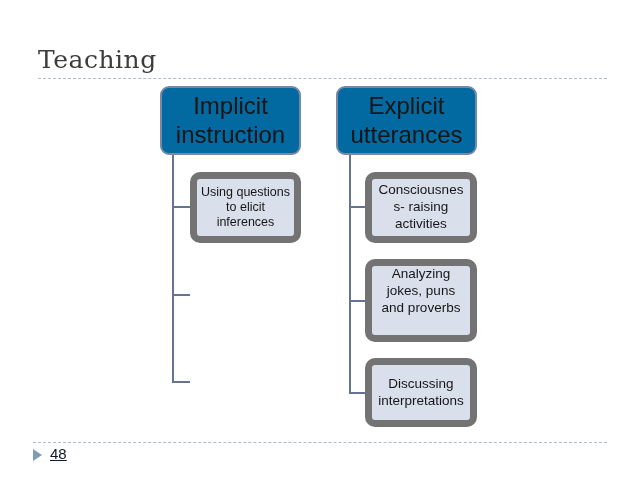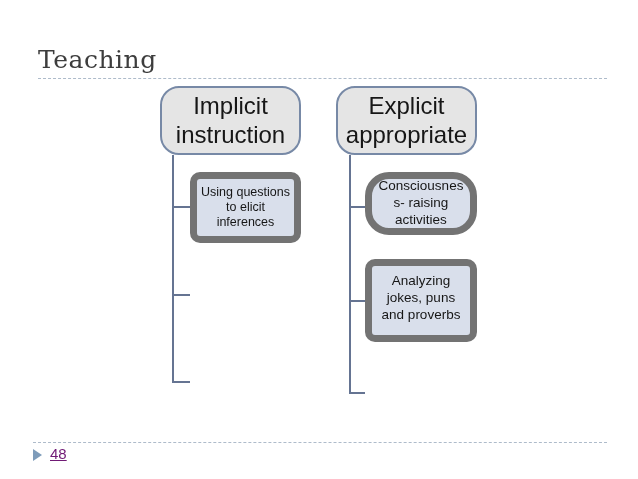--- a/index.html
+++ b/index.html
@@ -17,36 +17,36 @@
   .title-rule  { left:38px; top:78px;  width:569px; }
   .footer-rule { left:33px; top:442px; width:574px; }
 
   
   .box {
     position:absolute; box-sizing:border-box;
     display:flex; align-items:center; justify-content:center;
     text-align:center; white-space:pre-line; color:#161616;
   }
   .header-box {
-    background:#e5e5e5; border:2px solid #7789a6; border-radius:19px;
+    background:#0369a1; border:2px solid #7789a6; border-radius:9px;
     font-size:24px; line-height:1.17;
   }
   .child-box {
     background:#d9dfeb; border:7px solid #737373; border-radius:10px;
   }
   .impl-header { left:160px; top:86px;  width:141px; height:69px; }
   .expl-header { left:336px; top:86px;  width:141px; height:69px; }
 
   .impl-c1 { left:190px; top:172px; width:111px; height:71px; font-size:12.5px; line-height:1.22; }
   .impl-c2 { left:190px; top:259px; width:111px; height:71px; font-size:12px;   line-height:1.2;  }
   .impl-c3 { left:190px; top:347px; width:111px; height:75px; font-size:11.5px; line-height:1.2;  }
 
-  .expl-c1 { left:365px; top:172px; width:112px; height:63px; font-size:13.5px; line-height:1.25;border-radius:24px; }
+  .expl-c1 { left:365px; top:172px; width:112px; height:71px; font-size:13.5px; line-height:1.25; }
   .expl-c2 { left:365px; top:259px; width:112px; height:83px; font-size:13.5px; line-height:1.25;
-             align-items:flex-start; padding-top:7px; }
+             align-items:flex-start; }
   .expl-c3 { left:365px; top:358px; width:112px; height:69px; font-size:13.5px; line-height:1.25; }
 
   
   .vline { position:absolute; width:2px;  background:#657492; }
   .hline { position:absolute; height:2px; background:#657492; }
   .impl-vline { left:172px; top:155px; height:227px; }
   .impl-s1 { left:172px; top:206px; width:18px; }
   .impl-s2 { left:172px; top:294px; width:18px; }
   .impl-s3 { left:172px; top:381px; width:18px; }
   .expl-vline { left:349px; top:155px; height:238px; }
@@ -55,21 +55,21 @@
   .expl-s3 { left:349px; top:392px; width:16px; }
 
   
   .bullet-triangle {
     position:absolute; left:33px; top:449px; width:0; height:0;
     border-left:9px solid #7e9cba;
     border-top:6px solid transparent; border-bottom:6px solid transparent;
   }
   .page-number {
     position:absolute; left:50px; top:445px;
-    font-size:15px; color:#701a75;text-decoration:underline;
+    font-size:15px; color:#0f172a;text-decoration:underline;
   }
 </style>
 </head>
 <body>
 
 <div class="slide">
 
   <div class="slide-title">Teaching</div>
   <div class="dashed-rule title-rule"></div>
 
@@ -77,29 +77,31 @@
 instruction</div>
   <div class="vline impl-vline"></div>
   <div class="hline impl-s1"></div>
   <div class="hline impl-s2"></div>
   <div class="hline impl-s3"></div>
   <div class="box child-box impl-c1">Using questions
 to elicit
 inferences</div>
 
   <div class="box header-box expl-header">Explicit
-appropriate</div>
+utterances</div>
   <div class="vline expl-vline"></div>
   <div class="hline expl-s1"></div>
   <div class="hline expl-s2"></div>
   <div class="hline expl-s3"></div>
   <div class="box child-box expl-c1">Consciousnes
 s- raising
 activities</div>
   <div class="box child-box expl-c2">Analyzing
 jokes, puns
 and proverbs</div>
+  <div class="box child-box expl-c3">Discussing
+interpretations</div>
 
   <div class="dashed-rule footer-rule"></div>
   <div class="bullet-triangle"></div>
   <div class="page-number">48</div>
 
 </div>
 
 </body></html>

